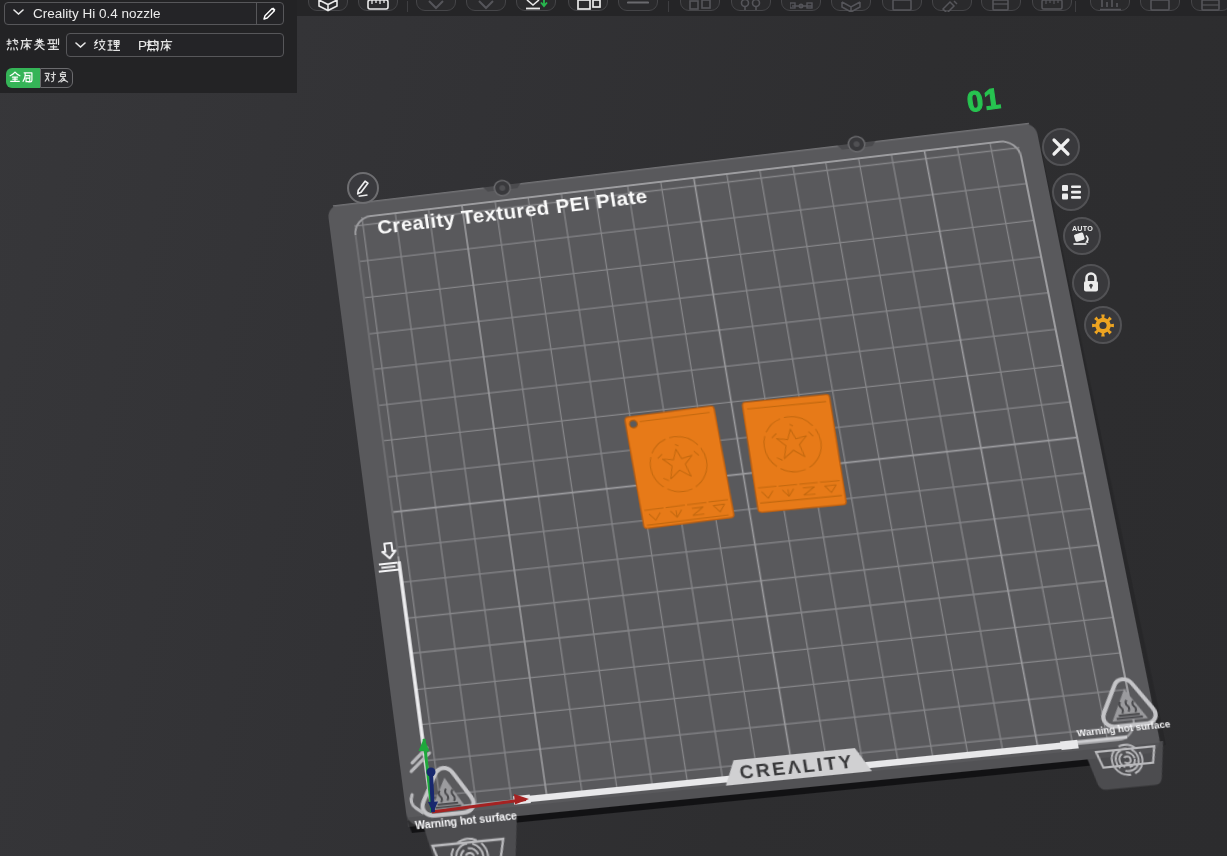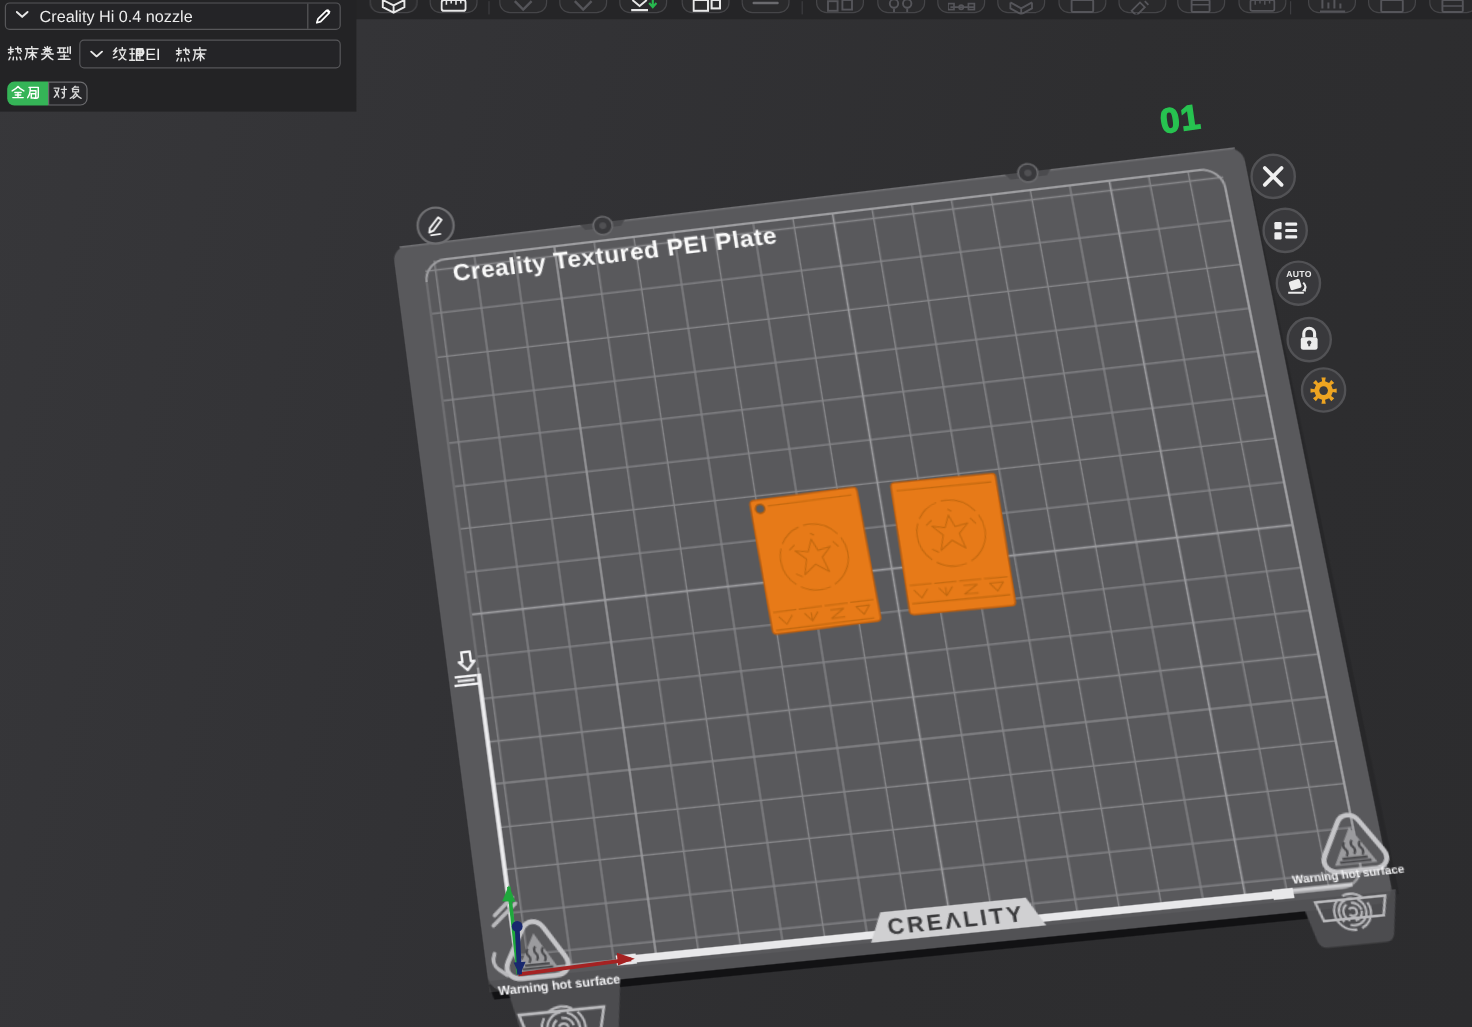--- a/index.html
+++ b/index.html
@@ -163,21 +163,21 @@
     </svg>
     <svg class="cjk" style="left:46.5px;top:38px;width:13px;height:13px;" viewBox="0 0 16 16">
       <path d="M1.6,2.4 H9.4 M3.4,2.4 V6.8 M7.4,2.4 V6.8 M1,7 H9.8 M11.6,1.8 V7.2 M14.2,1.2 V8 M8,9 V13.4 M4.2,10.8 H12 M2,14 H14" fill="none" stroke="#e4e4e4" stroke-width="1.5" stroke-linecap="round"></path>
     </svg>
     <svg class="cjk" style="left:93px;top:39px;width:13px;height:13px;" viewBox="0 0 16 16">
       <path d="M5,1.2 L2.4,4.4 H5.2 L2.2,8 M1.8,11.4 L5.4,10.2 M11,0.8 V2.6 M7.8,3.2 H14.6 M13.8,5 Q12.8,8.6 10.4,11.2 Q9,12.8 7.4,13.4 M8.4,5 Q9.4,8.6 11.8,11.2 Q13.2,12.8 14.8,13.4" fill="none" stroke="#e4e4e4" stroke-width="1.5" stroke-linecap="round"></path>
     </svg>
     <svg class="cjk" style="left:107px;top:39px;width:13px;height:13px;" viewBox="0 0 16 16">
       <path d="M3.8,1.6 V13.6 M1.4,2.4 H6.2 M1.7,7.2 H6 M1.2,13.8 H6.4 M8.8,2 H14.8 M8.8,2 V6.6 H14.8 V2 M8.8,4.3 H14.8 M11.8,2 V12 M9.4,9 H14.2 M8.2,13.9 H15.4" fill="none" stroke="#e4e4e4" stroke-width="1.5" stroke-linecap="round"></path>
     </svg>
-    <div class="ddtext" style="left:112px;top:38px;">PEI</div>
+    <div class="ddtext" style="left:138px;top:38px;">PEI</div>
     <svg class="cjk" style="left:146px;top:39px;width:13px;height:13px;" viewBox="0 0 16 16">
       <path d="M3.6,1.4 V8.8 M1.2,4 H6.2 M1.4,7.4 L6,6.2 M8.4,3.2 H14 M10.8,1.4 V5.6 Q10.8,8 13.4,7.6 M13.6,4.4 L14.6,5.8 M3,11.8 L1.8,14.6 M6.4,12 L6,14.6 M9.6,12 L10,14.6 M13,11.8 L14.2,14.6" fill="none" stroke="#e4e4e4" stroke-width="1.5" stroke-linecap="round"></path>
     </svg>
     <svg class="cjk" style="left:160px;top:39px;width:13px;height:13px;" viewBox="0 0 16 16">
       <path d="M8,0.8 V2.6 M1.6,3.2 H14.4 M3.3,3.2 Q3.3,10.2 1.2,13.8 M8.7,5 V14.4 M4.6,7.4 H13 M8.7,8 L5,12.2 M8.7,8 L12.4,12.2" fill="none" stroke="#e4e4e4" stroke-width="1.5" stroke-linecap="round"></path>
     </svg>
     <div style="position:absolute;left:5.5px;top:67.5px;width:34px;height:20px;background:#35b457;border-radius:6px 0 0 6px;"></div>
     <div style="position:absolute;left:39.5px;top:67.5px;width:33px;height:20px;background:#27272a;border:1px solid #6b6b6e;border-radius:0 6px 6px 0;box-sizing:border-box;"></div>
     <svg class="cjk" style="left:8.5px;top:71px;width:12px;height:12px;" viewBox="0 0 16 16">
       <path d="M8,1.5 C6.5,3.5 4,5.2 1.5,6.4 M8,1.5 C9.5,3.5 12,5.2 14.5,6.4 M4.5,8.2 H11.5 M8,8.2 V13.2 M5,10.8 H11 M2.2,13.8 H13.8" fill="none" stroke="#ffffff" stroke-width="1.6" stroke-linecap="round"></path>

